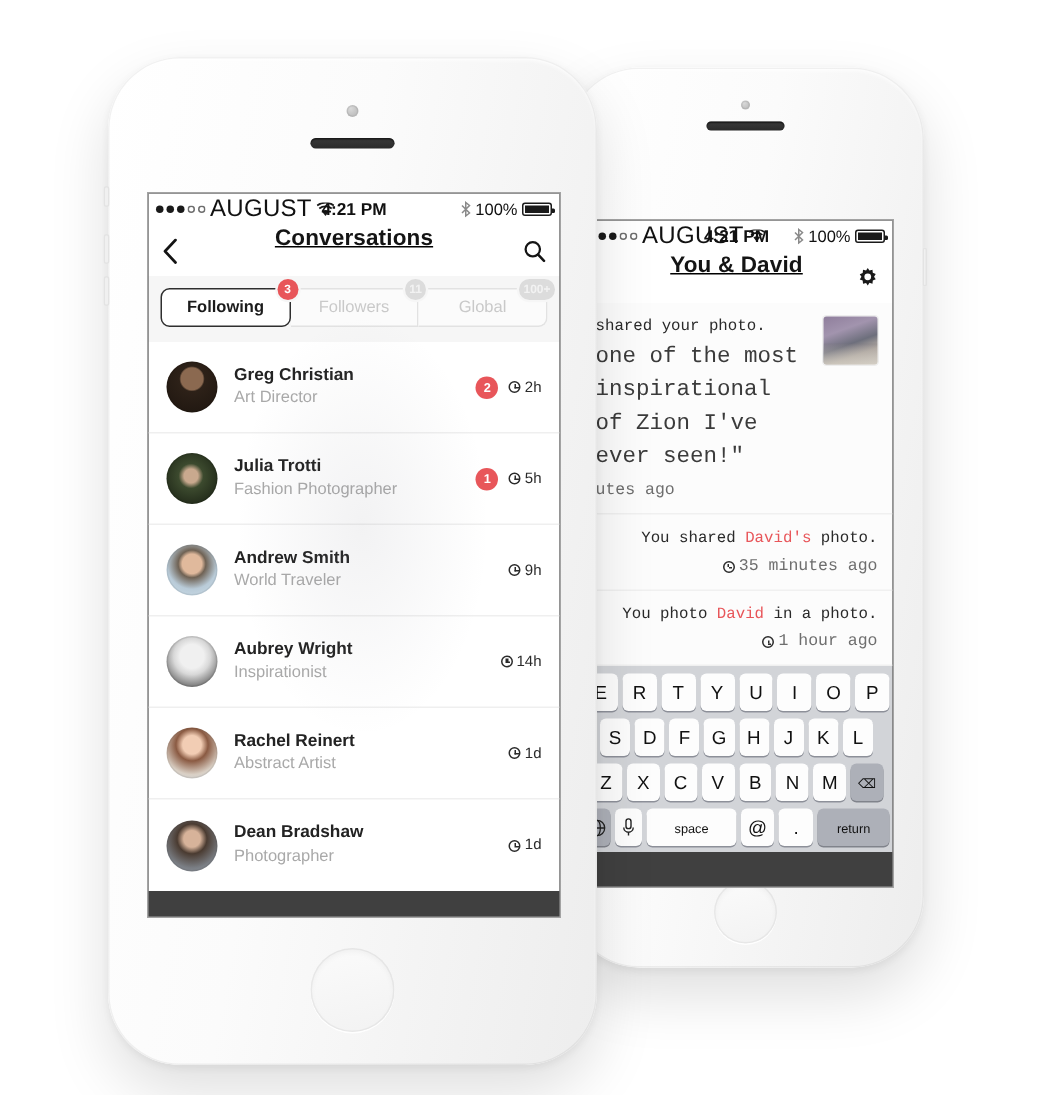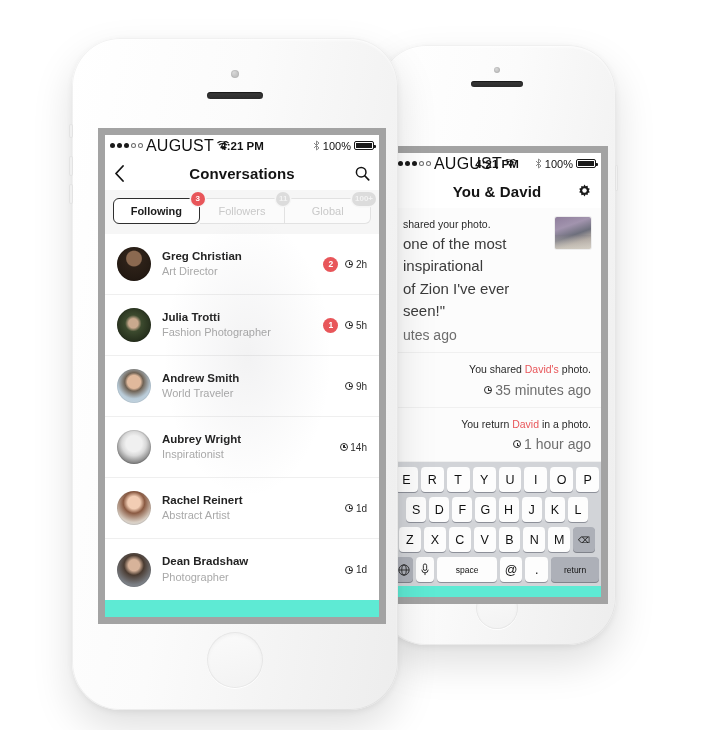--- a/index.html
+++ b/index.html
@@ -46,22 +46,22 @@
     box-shadow:inset 0 0 0 1px rgba(0,0,0,.045), inset 0 2px 4px rgba(0,0,0,.05),
                0 1px 0 rgba(255,255,255,.9);
   }
   .btn-side{
     position:absolute;border-radius:3px;background:#f0f0f0;
     box-shadow:inset 0 0 0 1px rgba(0,0,0,.05);
   }
 
   
   .screen{
-    position:absolute;overflow:hidden;background:#5eead4;
-    border:7px solid #a3a3a3;
+    position:absolute;overflow:hidden;background:#404040;
+    border:1px solid #a3a3a3;
   }
   #screen-left{left:98px;top:128px;width:274px;height:482px;}
   #screen-right{left:386px;top:146px;width:208px;height:444px;}
 
   
   .statusbar{
     display:flex;align-items:center;height:21px;
     font-size:11px;font-weight:bold;color:#111;background:#fff;
     padding:0 5px;box-sizing:border-box;position:relative;
   }
@@ -78,22 +78,22 @@
     box-sizing:border-box;padding:1px;
   }
   .batt-icon i{display:block;height:100%;width:100%;background:#1a1a1a;}
   .batt-icon::after{
     content:"";position:absolute;right:-3px;top:2.5px;width:2px;height:3px;
     background:#1a1a1a;border-radius:0 1px 1px 0;
   }
 
   
   .navbar{
-    height:34px;display:flex;align-items:center;justify-content:center;
-    background:#fff;position:relative;
+    height:34px;display:flex;justify-content:center;
+    background:#fff;position:relative;text-decoration:underline;
   }
   .nav-title{font-size:15px;font-weight:bold;color:#141414;letter-spacing:.1px;}
   .nav-left{position:absolute;left:9px;top:0;bottom:0;display:flex;align-items:center;}
   .nav-right{position:absolute;right:9px;top:0;bottom:0;display:flex;align-items:center;}
 
   
   .seg-wrap{background:#f6f6f6;padding:8px 8px 10px 8px;position:relative;}
   .seg{display:flex;border-radius:6px;overflow:visible;position:relative;}
   .seg-item{
     flex:1;text-align:center;font-size:11px;padding:6px 0;color:#c9c9c9;
@@ -134,30 +134,30 @@
     font-size:8.5px;font-weight:bold;display:flex;align-items:center;justify-content:center;
   }
   .time{font-size:10px;color:#2b2b2b;display:flex;align-items:center;gap:2.5px;white-space:nowrap;}
 
   
   .clock{width:8px;height:8px;border-radius:50%;border:1.2px solid #2b2b2b;position:relative;box-sizing:border-box;}
   .clock::before{content:"";position:absolute;left:2.6px;top:1.4px;width:1.1px;height:2.6px;background:#2b2b2b;}
   .clock::after{content:"";position:absolute;left:3.1px;top:3.4px;width:2.2px;height:1.1px;background:#2b2b2b;}
 
   
-  .chat{background:#fcfcfc;}
+  .chat{background:#fcfcfc;font-family:Liberation Mono, monospace;}
   .msg{
     padding:9px 10px;border-bottom:1px solid #f0f0f0;position:relative;
     display:flex;align-items:flex-start;gap:8px;
   }
   .msg-body{flex:1;min-width:0;}
   .msg-text{font-size:10.5px;color:#2a2a2a;line-height:1.5;}
   .msg-quote{font-size:15px;color:#3b3b3b;line-height:1.5;}
   .hl{color:#e8565a;}
-  .msg-time{font-size:14px;color:#6e6e6e;display:flex;align-items:center;gap:3px;margin-top:4px;}
+  .msg-time{font-size:11px;color:#6e6e6e;display:flex;align-items:center;gap:3px;margin-top:4px;}
   .msg.right{justify-content:flex-end;}
   .msg.right .msg-body{text-align:right;}
   .msg.right .msg-time{justify-content:flex-end;}
   .thumb{
     width:36px;height:32px;flex:0 0 auto;border-radius:2px;overflow:hidden;
     background:linear-gradient(160deg,#8f7e9c 0%,#a294ae 30%,#6d6f7c 55%,#b9b0a6 75%,#d6d0c6 100%);
     box-shadow:0 0 0 1px rgba(0,0,0,.06);position:relative;
   }
   .thumb::after{
     content:"";position:absolute;left:0;bottom:0;right:0;height:45%;
@@ -274,21 +274,21 @@
           <div class="msg-time">
             <span class="clock"></span>
             <span>35 minutes ago</span>
           </div>
         </div>
       </div>
 
       <div class="msg right">
         <div class="msg-body">
           <div class="msg-text">
-            <span>You return </span><span class="hl">David</span><span> in a photo.</span>
+            <span>You photo </span><span class="hl">David</span><span> in a photo.</span>
           </div>
           <div class="msg-time">
             <span class="clock"></span>
             <span>1 hour ago</span>
           </div>
         </div>
       </div>
 
     </div>
 

